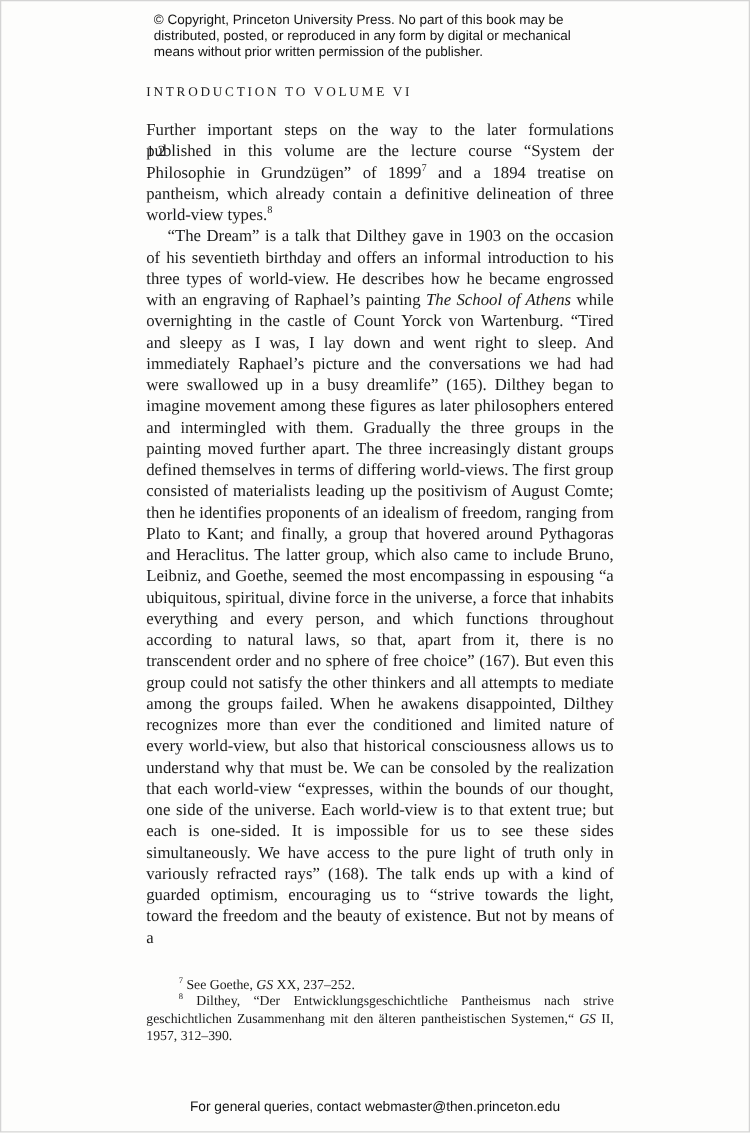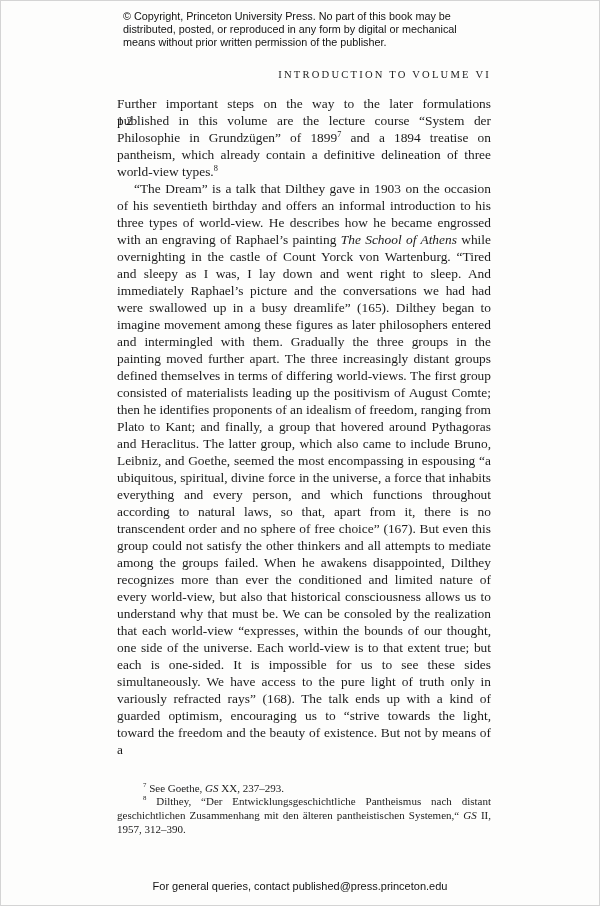--- a/index.html
+++ b/index.html
@@ -36,21 +36,21 @@
   .pagenum {
     position: absolute;
     left: 0;
     top: 1px;
     font-size: 12.5px;
     letter-spacing: 3px;
     margin-top: 46px;
   }
   .running-title {
     display: block;
-    text-align: right;
+    text-align: left;
     font-size: 10.6px;
     letter-spacing: 2.2px;
     padding-top: 2px;
   }
   .body-text {
     margin: 13px 108px 0 116px;
     text-align: justify;
     font-size: 13.4px;
     line-height: 17px;
     hyphens: auto;
@@ -98,19 +98,19 @@
     <span class="pagenum">12</span>
     <span class="running-title">INTRODUCTION TO VOLUME VI</span>
   </div>
 
   <div class="body-text">
     <p class="para"><span>Further important steps on the way to the later formulations published in this volume are the lecture course “System der Philosophie in Grundzügen” of 1899</span><sup>7</sup><span> and a 1894 treatise on pantheism, which already contain a definitive delineation of three world-view types.</span><sup>8</sup></p>
     <p class="para indent"><span>“The Dream” is a talk that Dilthey gave in 1903 on the occasion of his seventieth birthday and offers an informal introduction to his three types of world-view. He describes how he became engrossed with an engraving of Raphael’s painting </span><i>The School of Athens</i><span> while overnighting in the castle of Count Yorck von Wartenburg. “Tired and sleepy as I was, I lay down and went right to sleep. And immediately Raphael’s picture and the conversations we had had were swallowed up in a busy dreamlife” (165). Dilthey began to imagine movement among these figures as later philosophers entered and intermingled with them. Gradually the three groups in the painting moved further apart. The three increasingly distant groups defined themselves in terms of differing world-views. The first group consisted of materialists leading up the positivism of August Comte; then he identifies proponents of an idealism of freedom, ranging from Plato to Kant; and finally, a group that hovered around Pythagoras and Heraclitus. The latter group, which also came to include Bruno, Leibniz, and Goethe, seemed the most encompassing in espousing “a ubiquitous, spiritual, divine force in the universe, a force that inhabits everything and every person, and which functions throughout according to natural laws, so that, apart from it, there is no transcendent order and no sphere of free choice” (167). But even this group could not satisfy the other thinkers and all attempts to mediate among the groups failed. When he awakens disappointed, Dilthey recognizes more than ever the conditioned and limited nature of every world-view, but also that historical consciousness allows us to understand why that must be. We can be consoled by the realization that each world-view “expresses, within the bounds of our thought, one side of the universe. Each world-view is to that extent true; but each is one-sided. It is impossible for us to see these sides simultaneously. We have access to the pure light of truth only in variously refracted rays” (168). The talk ends up with a kind of guarded optimism, encouraging us to “strive towards the light, toward the freedom and the beauty of existence. But not by means of a</span></p>
   </div>
 
   <div class="footnotes">
-    <p class="footnote"><sup>7</sup><span> See Goethe, </span><i>GS</i><span> XX, 237–293.</span></p>
-    <p class="footnote"><sup>8</sup><span> Dilthey, “Der Entwicklungsgeschichtliche Pantheismus nach distant geschichtlichen Zusammenhang mit den älteren pantheistischen Systemen,“ </span><i>GS</i><span> II, 1957, 312–390.</span></p>
+    <p class="footnote"><sup>7</sup><span> See Goethe, </span><i>GS</i><span> XX, 237–252.</span></p>
+    <p class="footnote"><sup>8</sup><span> Dilthey, “Der Entwicklungsgeschichtliche Pantheismus nach strive geschichtlichen Zusammenhang mit den älteren pantheistischen Systemen,“ </span><i>GS</i><span> II, 1957, 312–390.</span></p>
   </div>
 
-  <div class="page-footer">For general queries, contact published@press.princeton.edu</div>
+  <div class="page-footer">For general queries, contact webmaster@then.princeton.edu</div>
 
 </div>
 
 </body></html>

